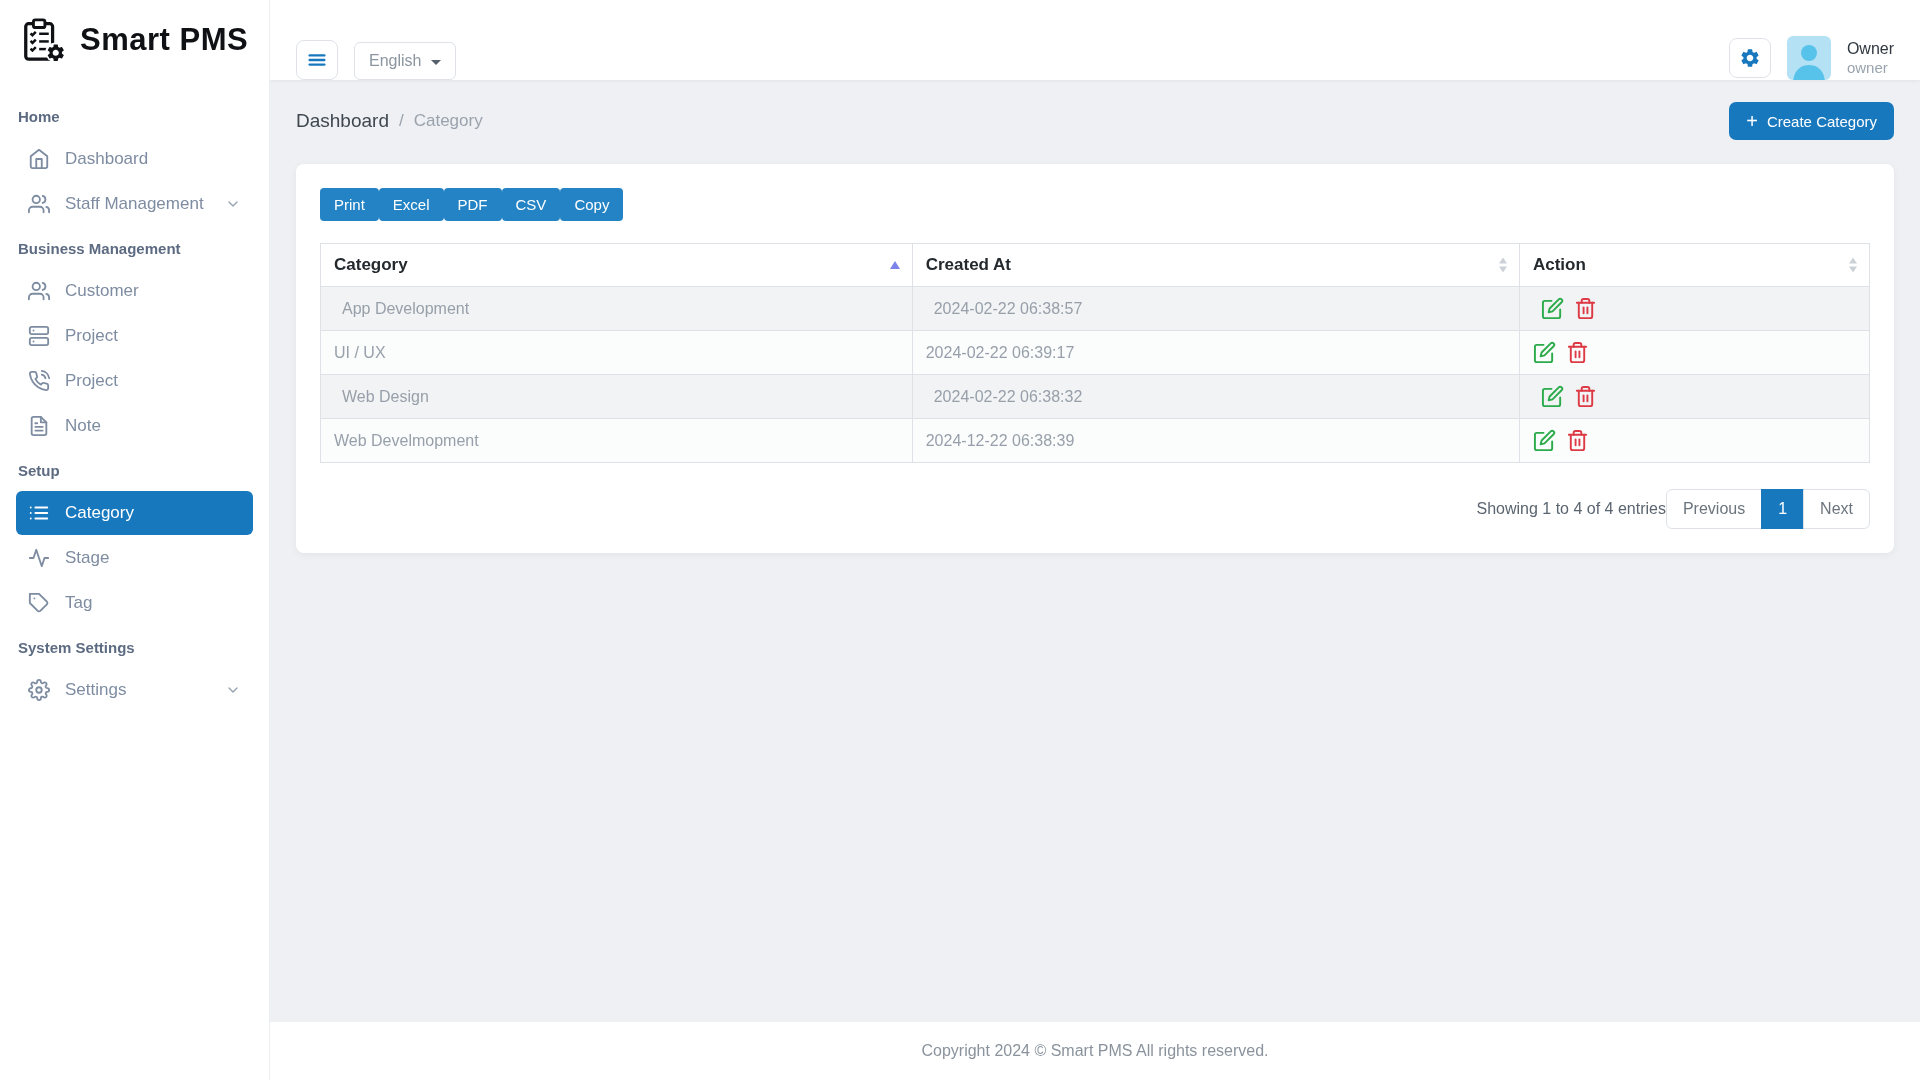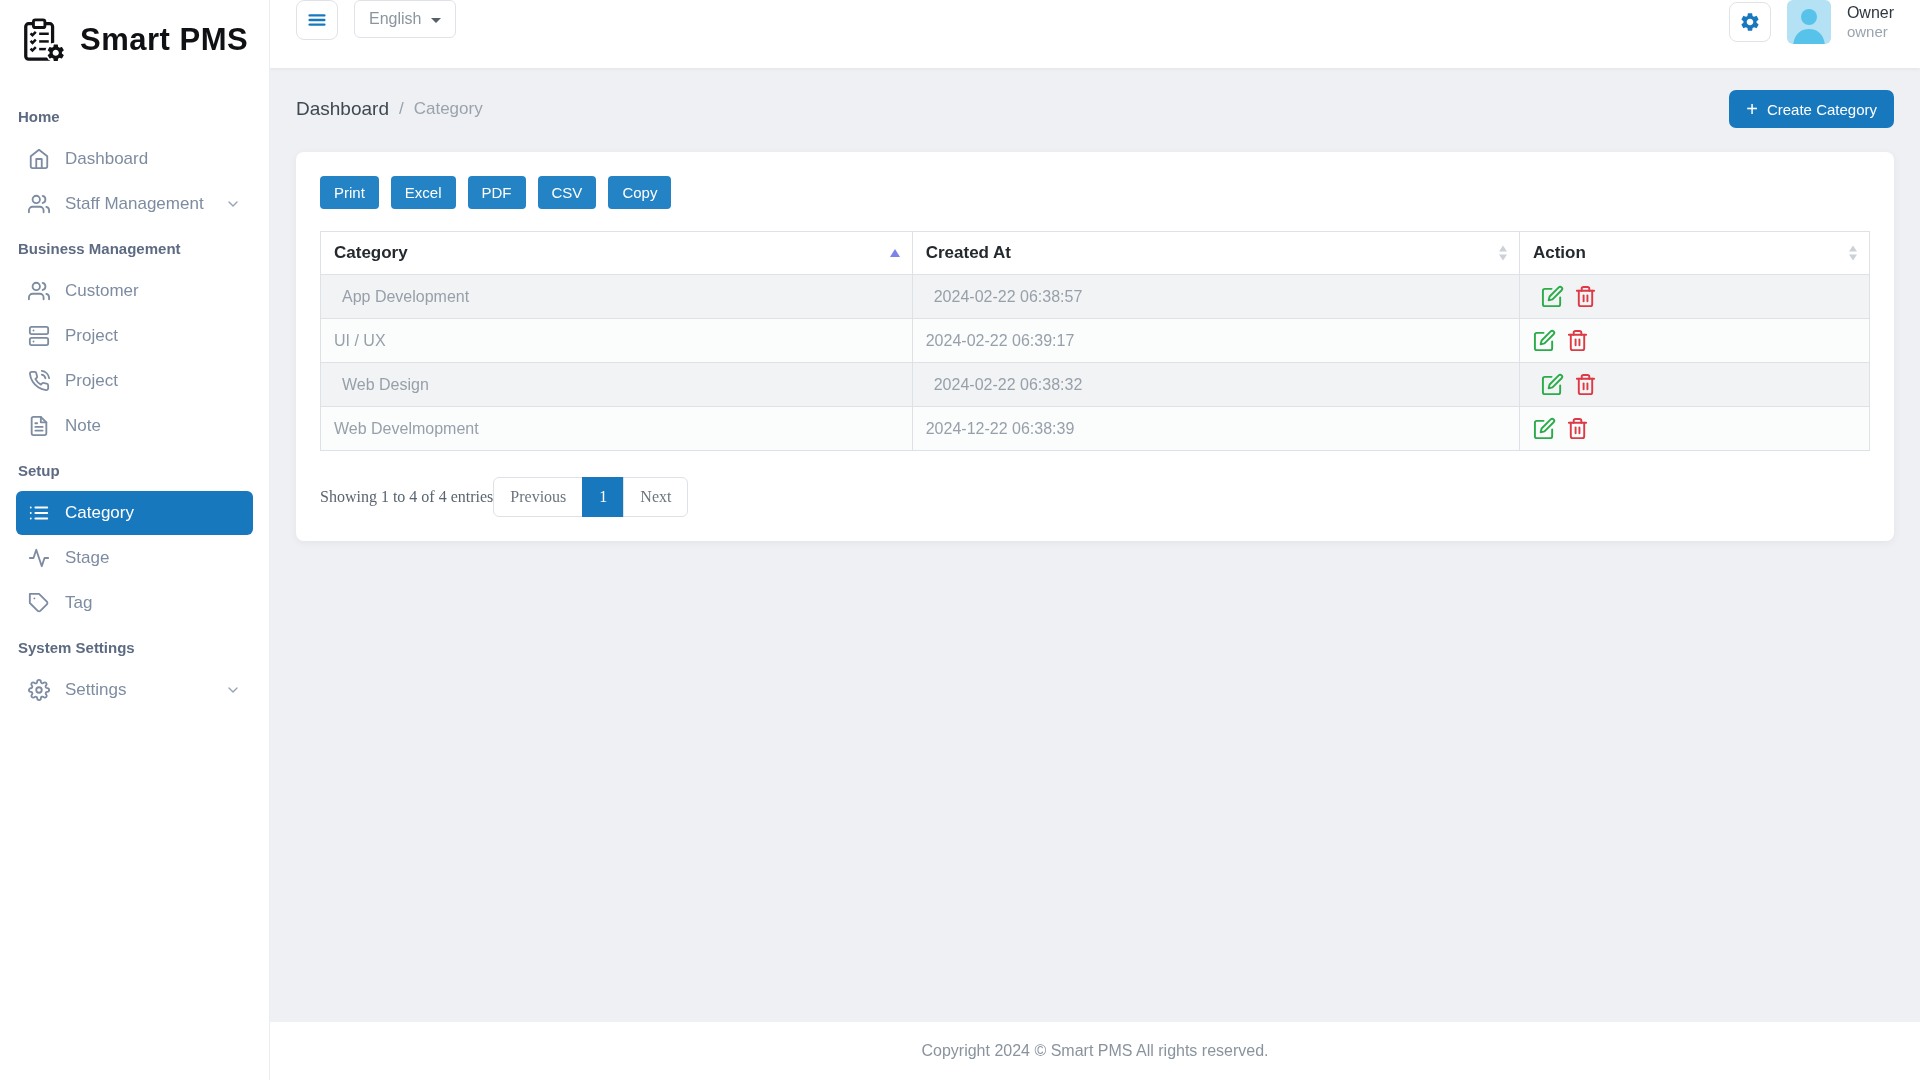--- a/index.html
+++ b/index.html
@@ -31,21 +31,21 @@
     border-radius:6px; color:#7e8ca1; font-size:17px; cursor:pointer; margin-bottom:1px;
   }
   .nav-item svg.mi { width:22px; height:22px; flex:0 0 22px; }
   .nav-item .chev { margin-left:auto; width:16px; height:16px; color:#97a2b3; }
   .nav-item.active { background:#1878be; color:#fff; }
 
   
   .main { flex:1; display:flex; flex-direction:column; min-width:0; }
 
   .topbar {
-    height:68px; background:#fff; display:flex; align-items:flex-start;
+    height:80px; background:#fff; display:flex; align-items:flex-end;
     padding:0 26px; box-shadow:0 1px 4px rgba(0,0,0,.06); position:relative; z-index:4;
   }
   .icon-btn {
     width:42px; height:40px; border:1px solid #dfe3e8; border-radius:8px;
     background:#fff; display:flex; align-items:center; justify-content:center;
     color:#1878be; cursor:pointer;
   }
   .lang-box {
     margin-left:16px; border:1px solid #dfe3e8; border-radius:6px; background:#fff;
     padding:9px 14px; display:flex; align-items:center; gap:10px; cursor:pointer;
@@ -76,21 +76,21 @@
     font-size:15px; padding:9px 17px; display:flex; align-items:center; gap:9px;
     cursor:pointer; font-family:inherit;
   }
   .btn-primary .plus { font-size:20px; font-weight:normal; line-height:1; }
 
   .card {
     margin-top:24px; background:#fff; border-radius:8px;
     box-shadow:0 2px 8px rgba(0,0,0,.05); padding:24px;
   }
   .table-toolbar { display:flex; align-items:center; justify-content:space-between; }
-  .export-group { display:flex; gap:12px; }
+  .export-group { display:flex; }
   .btn-export {
     background:#2383c4; color:#fff; border:none; border-radius:4px;
     font-size:15px; padding:8px 14px; cursor:pointer; font-family:inherit;
   }
   .search-wrap { display:flex; align-items:center; gap:8px; }
   .search-label { font-size:16px; color:#47505a; }
   .search-input {
     width:192px; height:36px; border:1px solid #ced4da; border-radius:6px;
     padding:0 10px; font-size:15px; font-family:inherit; color:#3a4248; background:#fff;
   }
@@ -118,21 +118,21 @@
   table.dt td { font-size:16px; color:#97a0aa; padding:10px 13px; height:42px; background:#fbfcfc; }
   table.dt tr.striped td { background:#f2f3f4;padding-left:21px; }
   .col-category { width:38.2%; }
   .col-created { width:39.2%; }
   .col-action { width:22.6%; }
   .action-cell { display:flex; align-items:center; gap:10px; }
   .act-btn { width:23px; height:23px; cursor:pointer; display:inline-flex; }
   .act-edit { color:#2bab4a; }
   .act-delete { color:#dd3a45; }
 
-  .table-footer { display:flex; align-items:center; justify-content:flex-start; margin-top:26px;font-family:Liberation Serif, serif; }
+  .table-footer { display:flex; align-items:center; justify-content:flex-end; margin-top:26px; }
   .dt-info { font-size:16px; color:#5a6570; }
   .pagination { display:flex; }
   .page-btn {
     border:1px solid #dee2e6; background:#fff; color:#6c757d; font-size:16px;
     padding:10px 16px; cursor:pointer; font-family:inherit; margin-left:-1px;
   }
   .page-btn:first-child { border-radius:6px 0 0 6px; margin-left:0; }
   .page-btn:last-child { border-radius:0 6px 6px 0; }
   .page-btn.active { background:#1878be; border-color:#1878be; color:#fff; min-width:42px; }
 

